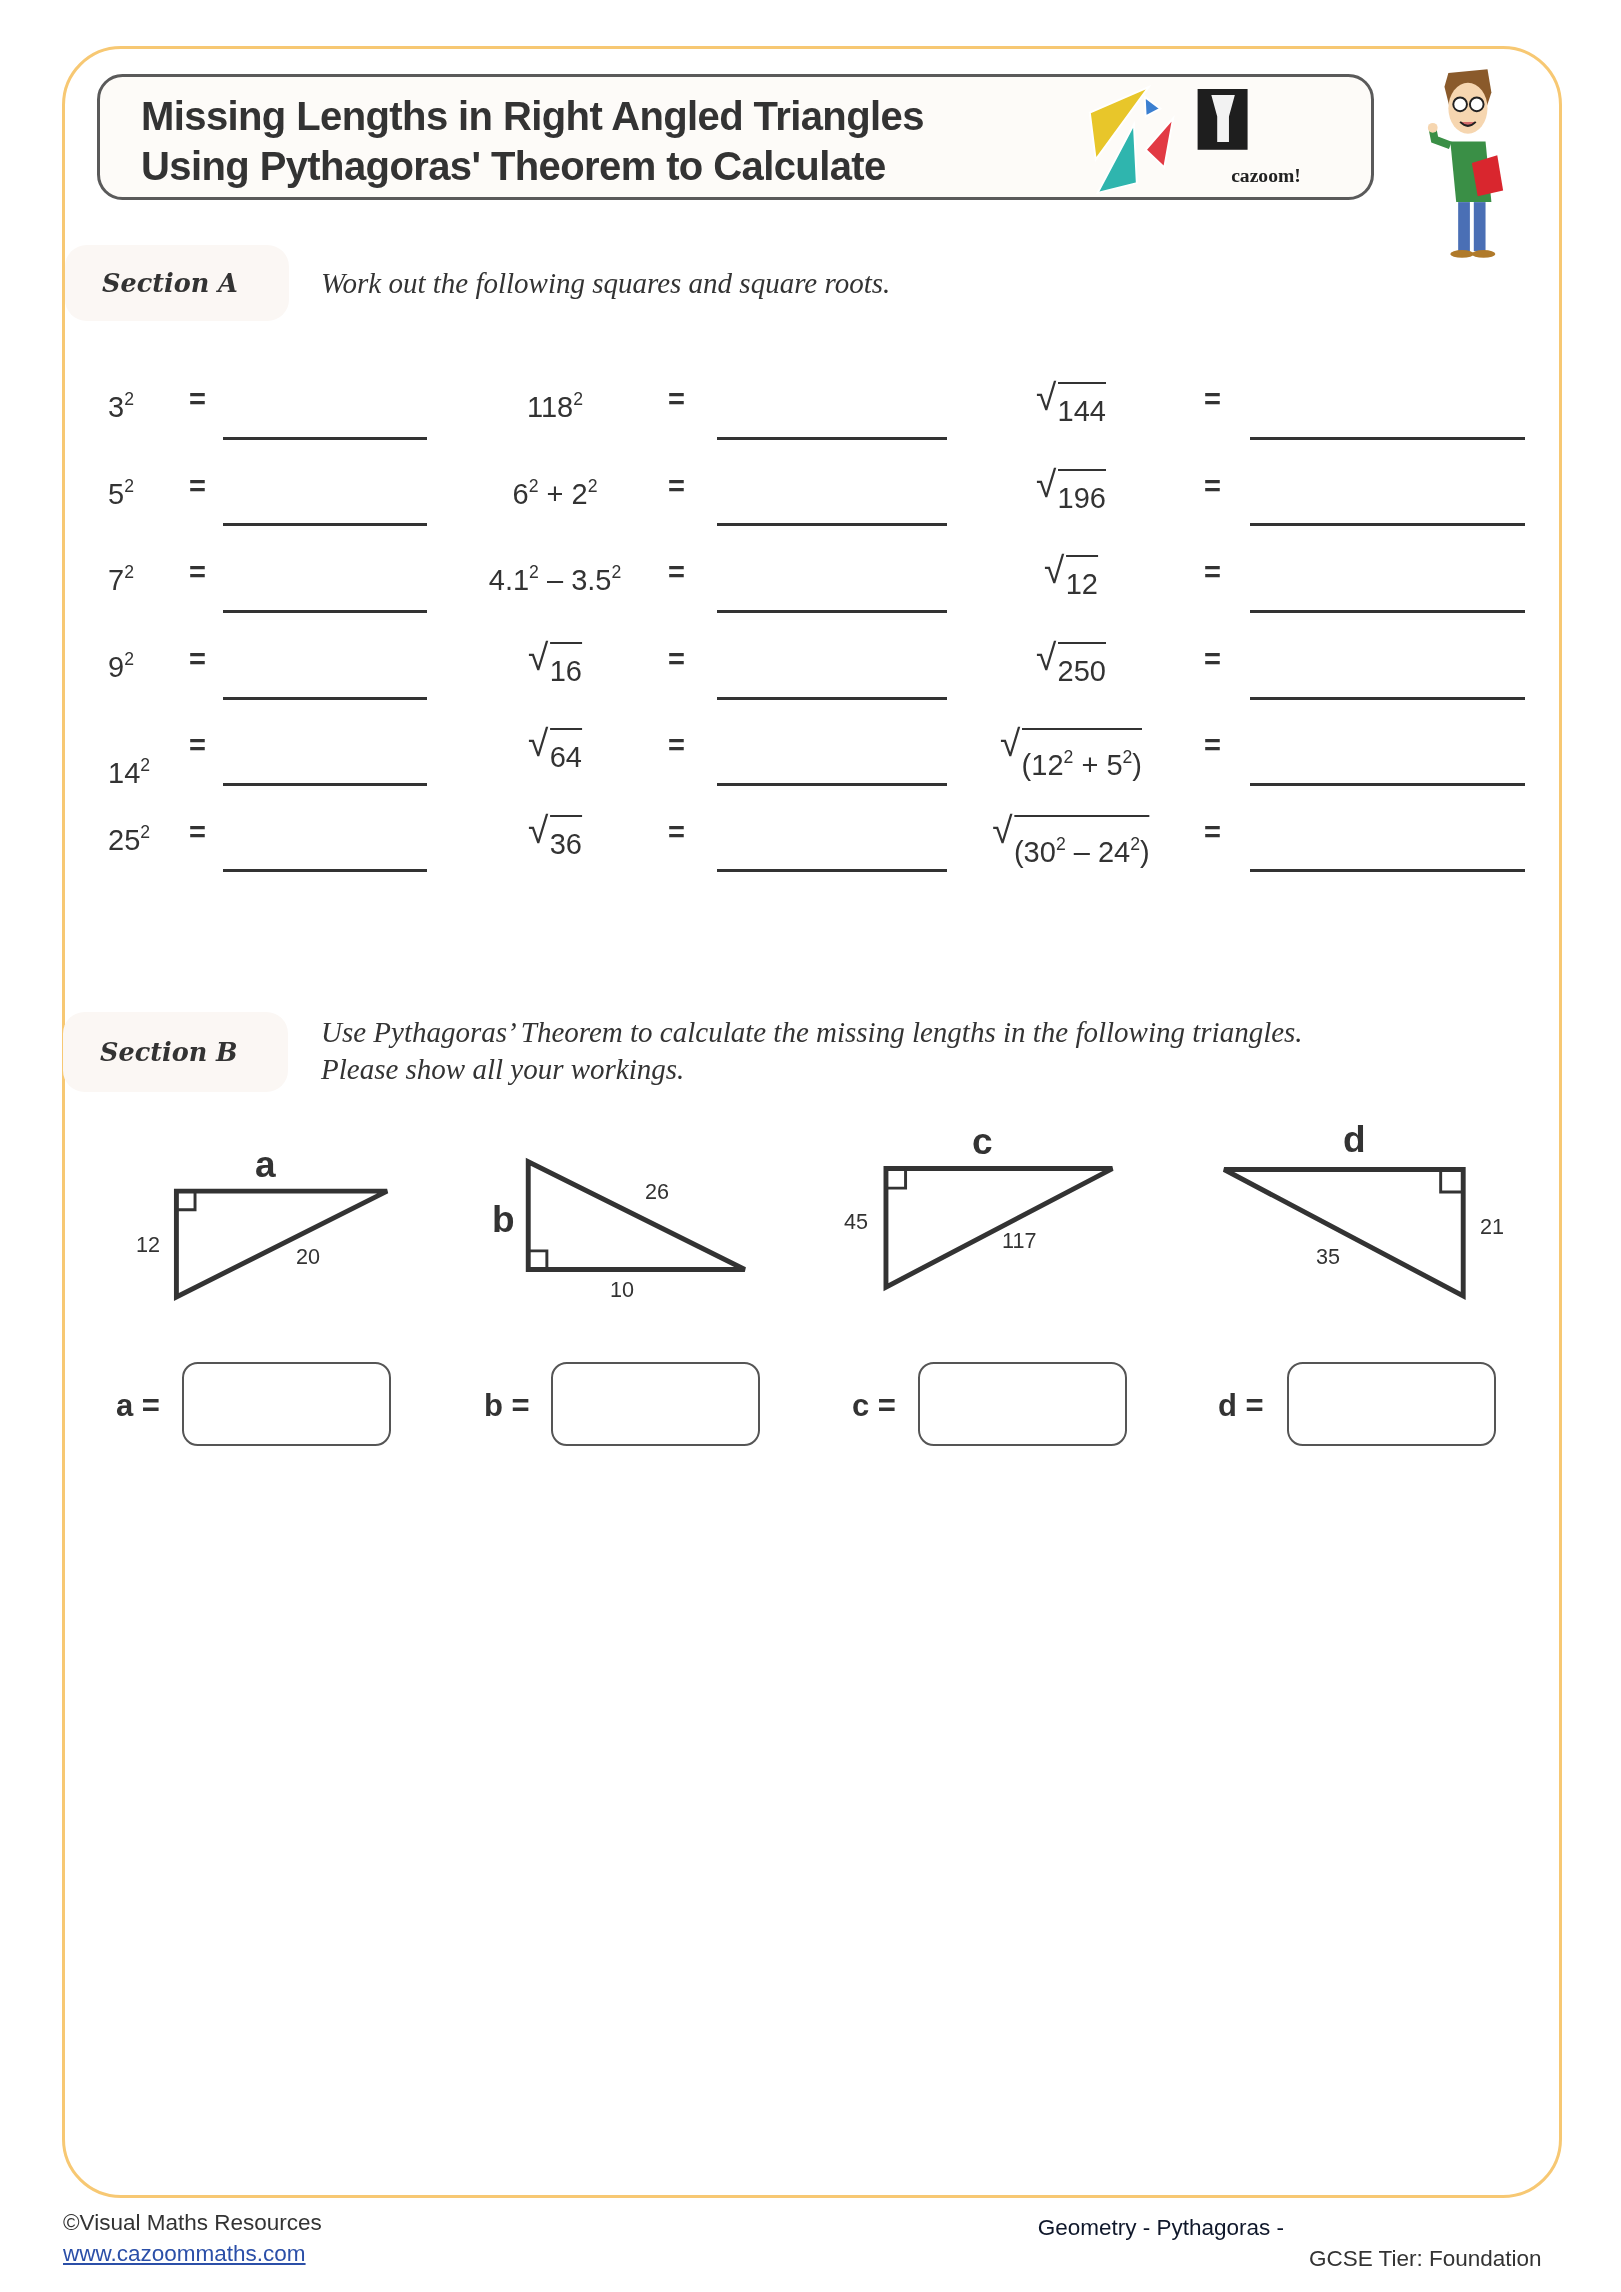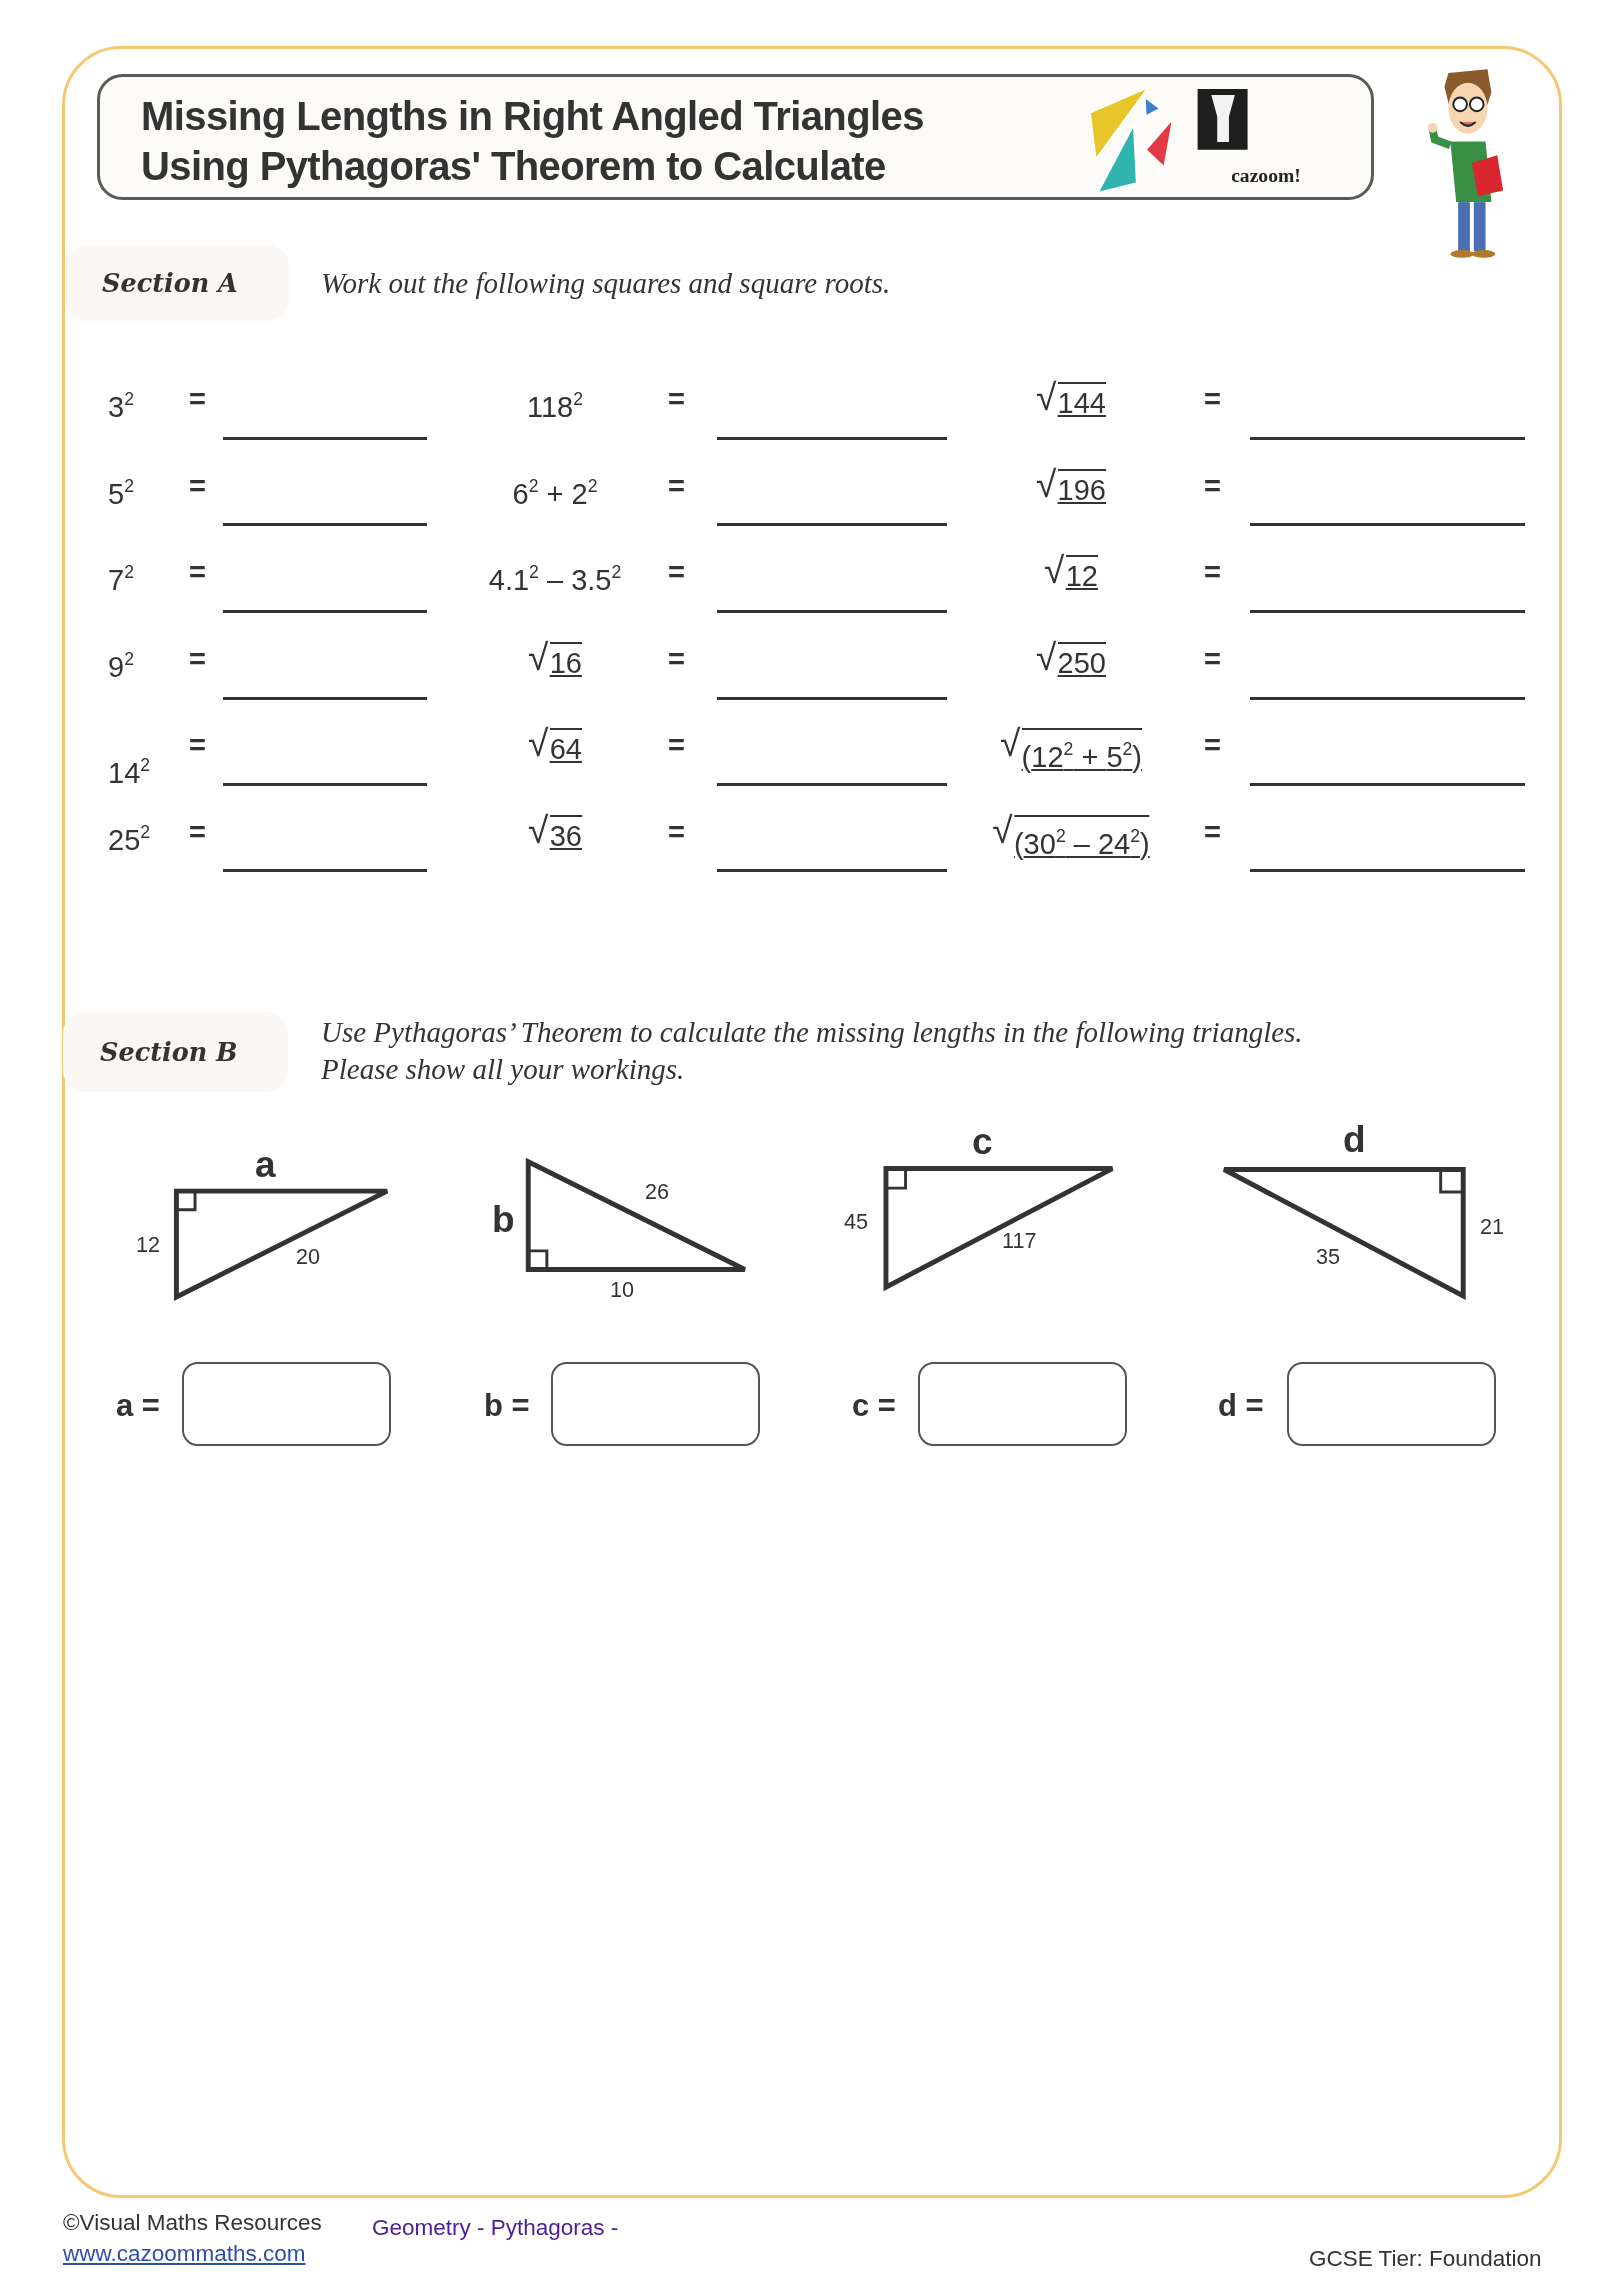--- a/index.html
+++ b/index.html
@@ -36,32 +36,32 @@
     font-size: 29px; color: #333; line-height: 37px;
   }
 
   .expr { position: absolute; font-size: 29px; color: #333; white-space: nowrap; line-height: 35px; }
   .expr sup { font-size: 17.6px; vertical-align: 11.8px; }
   .expr.center { transform: translateX(-50%); }
   .eq { position: absolute; font-size: 29px; font-weight: bold; color: #333; line-height: 35px; }
   .ans-line { position: absolute; height: 2.9px; background: #333; }
   .radical { display: inline-block; position: relative; padding-left: 21.6px; }
   .radical .rad-sign { position: absolute; left: 0; top: -5.9px; font-size: 37px; line-height: 43px; }
-  .radical .rad-body { border-top: 2.9px solid #333; padding-top: 2px; display: inline-block; text-decoration: underline; }
+  .radical .rad-body { border-top: 2.9px solid #333; padding-top: 10px; display: inline-block; }
 
   .tri-label { position: absolute; font-size: 21.6px; color: #333; line-height: 23.5px; }
   .tri-var { position: absolute; font-size: 37px; font-weight: bold; color: #333; line-height: 39px; }
   .triangles { position: absolute; left: 0; top: 0; width: 1621px; height: 2293px; pointer-events: none; }
 
   .box-label { position: absolute; font-size: 31px; font-weight: bold; color: #333; line-height: 35px; }
   .answer-box { position: absolute; width: 209px; height: 84px; border: 2px solid #555; border-radius: 15.7px; background: #fff; }
 
   .footer-left { position: absolute; left: 63px; top: 2207px; font-size: 22.5px; line-height: 31px; color: #333; }
   .footer-left a { color: #2b4fa8; text-decoration: underline; }
-  .footer-center { position: absolute; left: 372px; top: 2213px; width: 912px; text-align: left; font-size: 22.5px; line-height: 30px; color: #4c1d95; }
+  .footer-center { position: absolute; left: 372px; top: 2213px; width: 912px; text-align: right; font-size: 22.5px; line-height: 30px; color: #0f172a; }
   .footer-right { position: absolute; left: 1309px; top: 2244px; font-size: 22.5px; line-height: 30px; color: #333; }
 </style>
 </head>
 <body>
 
 <div class="frame"></div>
 
 <div class="title-box">
   <div class="title-text">
     <div>Missing Lengths in Right Angled Triangles</div>

